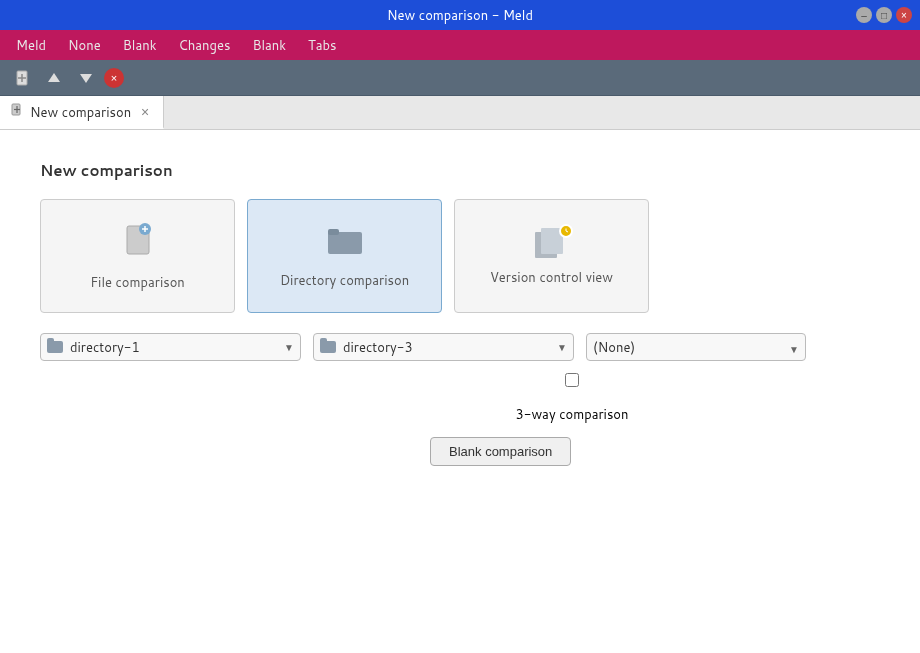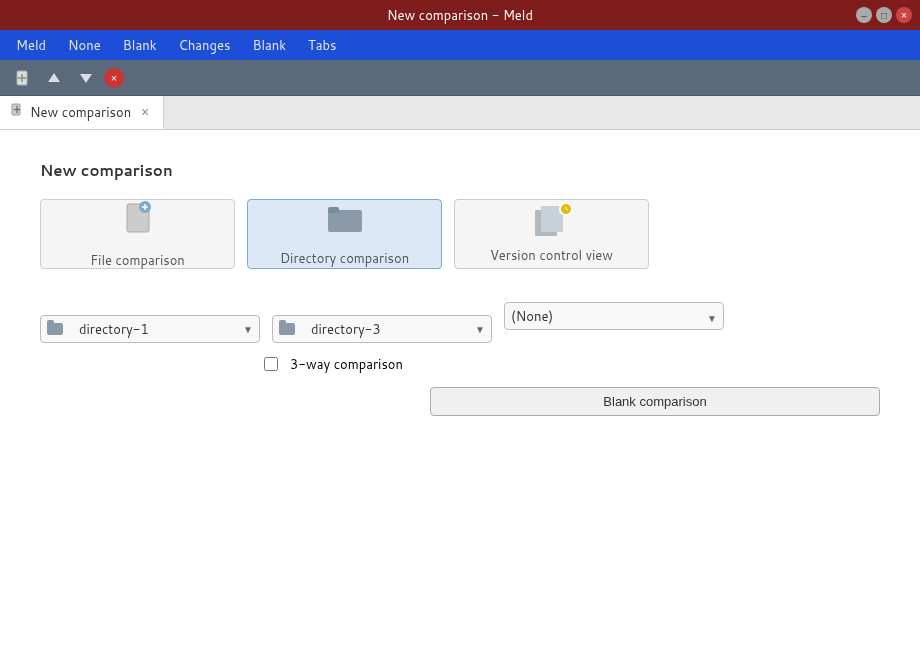--- a/index.html
+++ b/index.html
@@ -7,21 +7,21 @@
       font-family: "Cantarell", "Segoe UI", Ubuntu, sans-serif;
       font-size: 13px;
       background: #f0f0f0;
       width: 920px;
       height: 653px;
       overflow: hidden;
     }
 
     
     .titlebar {
-      background: #7f1d1d;
+      background: #1d4ed8;
       color: #fff;
       text-align: center;
       padding: 6px 0;
       font-size: 13px;
       position: relative;
       height: 30px;
       display: flex;
       align-items: center;
       justify-content: center;
     }
@@ -42,21 +42,21 @@
       display: flex; align-items: center; justify-content: center;
       font-size: 10px;
       color: #444;
     }
     .titlebar-btn.minimize { background: #aaa; }
     .titlebar-btn.maximize { background: #aaa; }
     .titlebar-btn.close { background: #cc4444; color: #fff; }
 
     
     .menubar {
-      background: #1d4ed8;
+      background: #be185d;
       color: #e8e8e8;
       display: flex;
       align-items: center;
       padding: 4px 8px;
       height: 30px;
       gap: 6px;
     }
     .menubar-item {
       padding: 2px 8px;
       cursor: pointer;
@@ -142,21 +142,21 @@
     }
 
     
     .comparison-types {
       display: flex;
       gap: 12px;
       margin-bottom: 20px;
     }
     .comparison-card {
       width: 195px;
-      height: 70px;
+      height: 114px;
       border: 1px solid #ccc;
       border-radius: 4px;
       background: #f5f5f5;
       display: flex;
       flex-direction: column;
       align-items: center;
       justify-content: center;
       cursor: pointer;
       gap: 8px;
       color: #555;
@@ -212,24 +212,23 @@
       gap: 12px;
       margin-bottom: 12px;
     }
     .dropdown-wrapper {
       display: flex;
       align-items: center;
       border: 1px solid #bbb;
       border-radius: 4px;
       background: #f8f8f8;
       padding: 4px 6px;
-      width: 220px;
-      cursor: pointer;
-      gap: 16px;
-      margin-top: 26px;
+      width: 261px;
+      cursor: pointer;
+      gap: 7px;
     }
     .dropdown-wrapper .folder-sm {
       width: 16px; height: 12px;
       background: #8a9aaa;
       border-radius: 0 2px 2px 2px;
       position: relative;
       flex-shrink: 0;
     }
     .dropdown-wrapper .folder-sm::before {
       content: '';
@@ -258,35 +257,35 @@
       width: 220px;
       cursor: pointer;
       gap: 6px;
       color: #666;
     }
 
     
     .checkbox-row {
       display: flex;
       align-items: center;
-      gap: 12px;
+      gap: 18px;
       margin-bottom: 14px;
       padding-left: 224px;
+      flex-direction: column;
     }
     .checkbox-row input[type=checkbox] {
       width: 14px; height: 14px;
       cursor: pointer;
     }
 
     
     .buttons-row {
       display: flex;
       gap: 4px;
       padding-left: 390px;
-      flex-direction: column;
     }
     .btn {
       padding: 6px 18px;
       border: 1px solid #aaa;
       border-radius: 4px;
       background: #f0f0f0;
       cursor: pointer;
       font-size: 13px;
       color: #333;
     }

